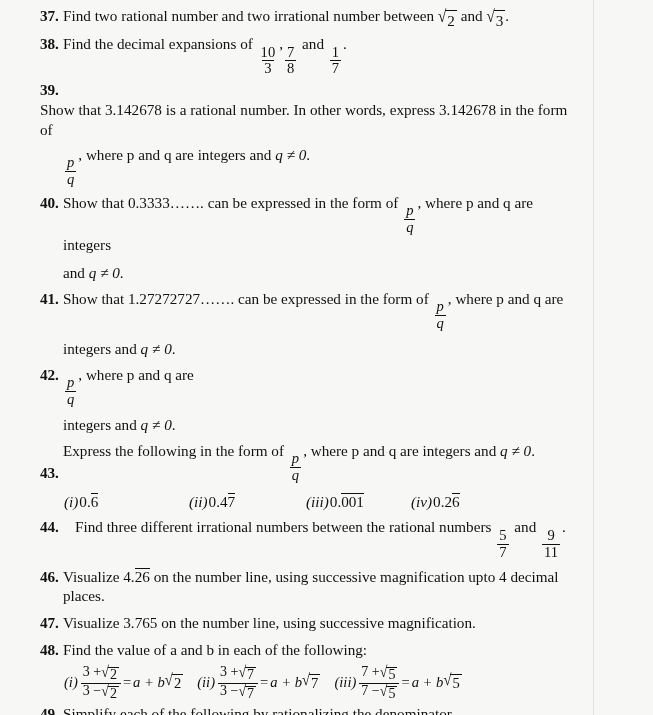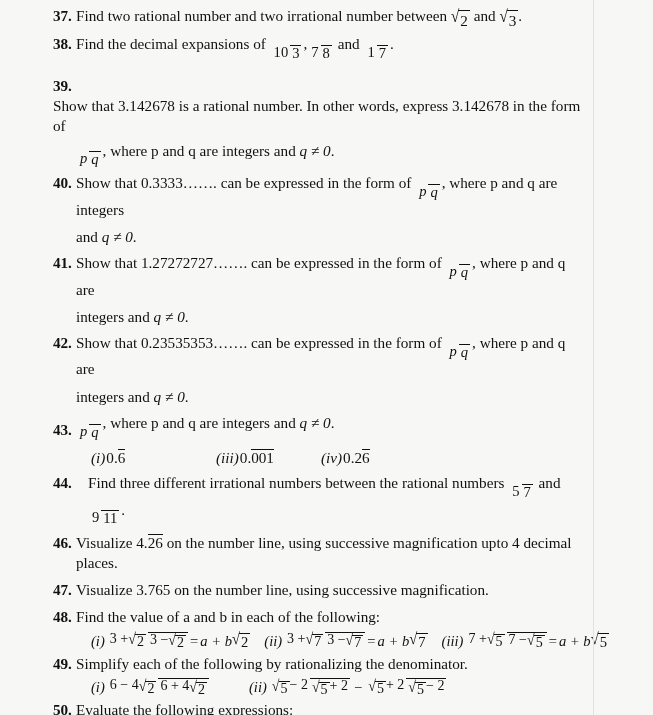--- a/index.html
+++ b/index.html
@@ -14,21 +14,21 @@
     color: #111;
     overflow: hidden;
     position: relative;
   }
   .page {
     position: relative;
     width: 596px;
     height: 715px;
     background: #f7f7f5;
     box-sizing: border-box;
-    padding: 6px 14px 0 53px;
+    padding: 6px 14px 0 40px;
   }
   .page::after {
     content: "";
     position: absolute;
     top: 0; right: 2px;
     width: 1px; height: 715px;
     background: #e2e2e0;
   }
 
   
@@ -48,31 +48,31 @@
   }
   .qbody {
     flex: 1 1 auto;
   }
   .cont {
     margin-left: 23px;
     font-size: 15.2px;
     line-height: 1.30;
   }
   .sub-row {
-    margin-left: 38px;
+    margin-left: 24px;
     display: flex;
     align-items: flex-end;
     font-size: 15.2px;
   }
 
   
   .mi { font-style: italic; }
   .frac {
     display: inline-flex;
-    flex-direction: row;
+    flex-direction: column;
     align-items: center;
     vertical-align: -0.52em;
     margin: 0 2px;
     line-height: 1.02;
     font-size: 0.96em;
   }
   .frac .num { padding: 0 2px; }
   .frac .den {
     padding: 0 2px;
     border-top: 1px solid #111;
@@ -125,21 +125,21 @@
           <span class="rnd">2</span>
         </span>
       and
       <span class="sqrt">
           <span class="rad">√</span>
           <span class="rnd">3</span>
         </span><span>.</span>
     </span>
   </div>
 
-  <div class="q" style="margin-top:3px;margin-bottom:16px;">
+  <div class="q" style="margin-top:3px;margin-bottom:4px;">
     <span class="qnum">38.</span>
     <span class="qbody"><span>Find the decimal expansions of</span>
       <span class="frac">
           <span class="num">10</span>
           <span class="den">3</span>
         </span><span>,</span><span class="frac">
           <span class="num">7</span>
           <span class="den">8</span>
         </span>
       <span>and</span>
@@ -185,44 +185,45 @@
         </span><span>, where p and q are</span>
     </span>
   </div>
   <div class="cont" style="margin-top:8px;margin-bottom:4px;">
     <span>integers and</span>
     <span class="mi">q ≠ 0</span><span>.</span>
   </div>
 
   <div class="q" style="margin-top:6px;">
     <span class="qnum">42.</span>
-    <span class="qbody"><span>Show that 0.23535353……. can be expressed in the form of</span>
+    <span class="qbody">
       <span class="frac mi">
           <span class="num">p</span>
           <span class="den">q</span>
         </span><span>, where p and q are</span>
     </span>
   </div>
   <div class="cont" style="margin-top:8px;margin-bottom:4px;">
     <span>integers and</span>
     <span class="mi">q ≠ 0</span><span>.</span>
   </div>
 
   <div class="q" style="margin-top:6px;align-items:flex-end;">
     <span class="qnum">43.</span>
-    <span class="qbody">
+    <span class="qbody"><span>Express the following in the form of</span>
       <span class="frac mi">
           <span class="num">p</span>
           <span class="den">q</span>
         </span><span>, where p and q are integers and</span>
       <span class="mi">q ≠ 0</span><span>.</span>
     </span>
   </div>
   <div class="sub-row" style="margin-top:10px;margin-bottom:6px;">
     <span style="width:125px;"><span class="lbl">(i)</span><span>0.</span><span></span><span class="ovl">6</span></span>
+    <span style="width:117px;"><span class="lbl">(ii)</span><span>0.</span><span>4</span><span class="ovl">7</span></span>
     <span style="width:105px;"><span class="lbl">(iii)</span><span>0.</span><span></span><span class="ovl">001</span></span>
     <span><span class="lbl">(iv)</span><span>0.</span><span>2</span><span class="ovl">6</span></span>
   </div>
 
   <div class="q" style="margin-top:3px;margin-bottom:4px;gap:12px;">
     <span class="qnum">44.</span>
     <span class="qbody"><span>Find three different irrational numbers between the rational numbers</span>
       <span class="frac">
           <span class="num">5</span>
           <span class="den">7</span>

